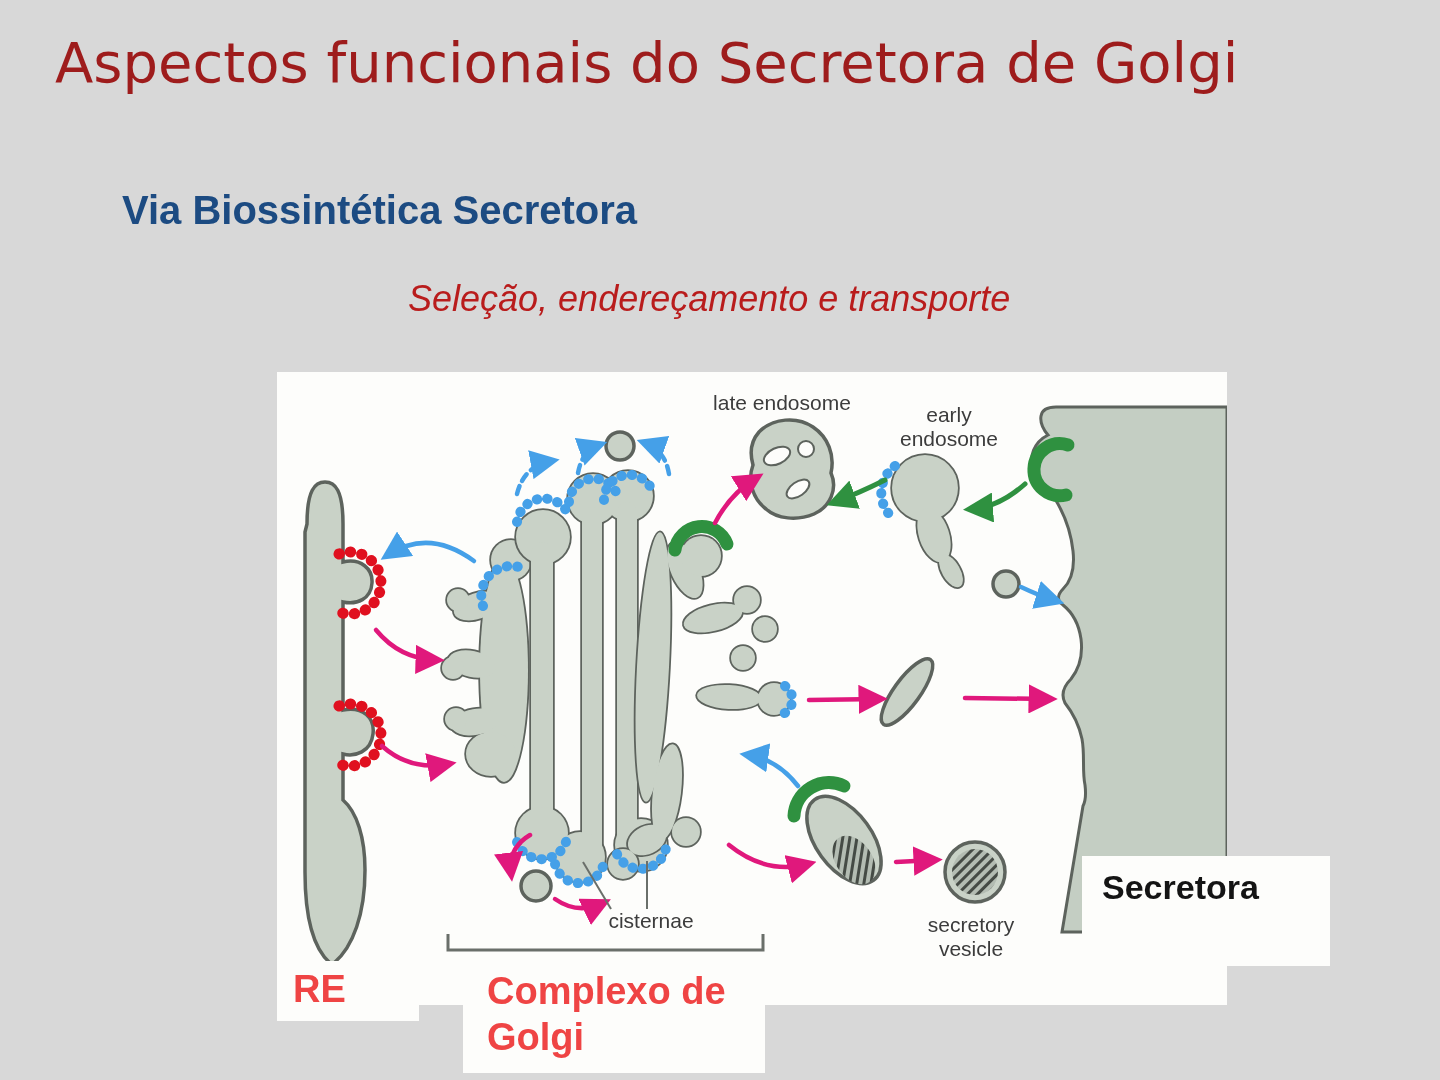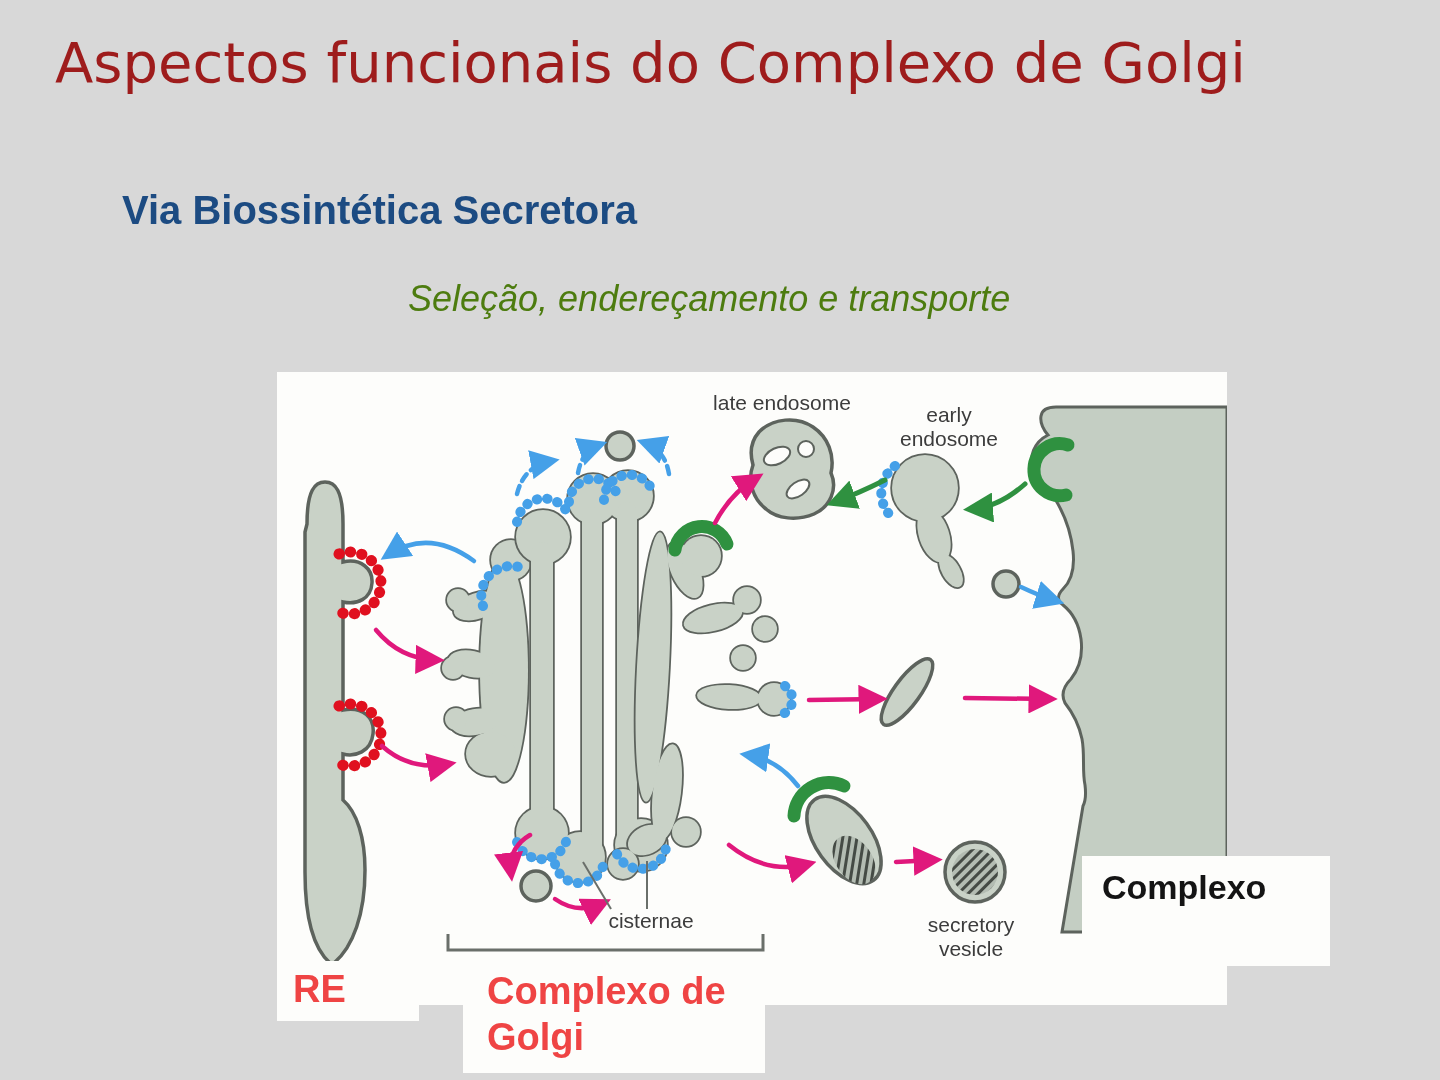--- a/index.html
+++ b/index.html
@@ -4,21 +4,21 @@
 <style>
   html,body{margin:0;padding:0;}
   .slide{position:relative;width:1440px;height:1080px;background:#d8d8d8;overflow:hidden;
          font-family:"Liberation Sans",sans-serif;}
   .title{position:absolute;left:55px;top:30px;width:1360px;
          font-family:"DejaVu Sans",sans-serif;font-size:56px;font-weight:500;
          color:#9e1c1c;letter-spacing:0px;white-space:nowrap;}
   .heading{position:absolute;left:122px;top:188px;font-size:40px;font-weight:bold;
            color:#1c4b82;white-space:nowrap;}
   .subheading{position:absolute;left:408px;top:278px;font-size:36px;font-style:italic;
-              color:#4d7c0f;white-space:nowrap;}
+              color:#b91c1c;white-space:nowrap;}
   .panel{position:absolute;left:277px;top:372px;width:950px;height:633px;background:#fdfdfb;text-align:center;}
   .panel svg{position:absolute;left:0;top:0;}
   .cap{position:absolute;background:#fdfdfb;color:#ef4444;font-weight:bold;}
   .cap-re{left:277px;top:961px;width:142px;height:60px;display:flex;align-items:flex-end;
           padding:0 0 10px 16px;box-sizing:border-box;font-size:38px;}
   .cap-golgi{left:463px;top:957px;width:302px;height:116px;padding:12px 0 10px 24px;
              box-sizing:border-box;font-size:38px;line-height:1.2;}
   .cap-membrana{left:1082px;top:856px;width:248px;height:110px;padding:10px 0 0 20px;
                 box-sizing:border-box;font-size:34px;line-height:1.28;color:#141414;}
   
@@ -35,21 +35,21 @@
   .arr-green{fill:none;stroke:#2f9140;stroke-width:5;stroke-linecap:round;}
   .thinline{stroke:#6a6f6a;stroke-width:2;fill:none;}
   .bracket{stroke:#6a6f6a;stroke-width:3;fill:none;}
   .figtext{font-family:"Liberation Sans",sans-serif;font-size:21px;fill:#3c3c3c;text-anchor:middle;}
 </style>
 </head>
 <body>
 
 <div class="slide">
 
-  <div class="title">Aspectos funcionais do Complexo de Golgi</div>
+  <div class="title">Aspectos funcionais do Secretora de Golgi</div>
   <div class="heading">Via Biossintética Secretora</div>
   <div class="subheading">Seleção, endereçamento e transporte</div>
 
   <div class="panel">
     <svg width="950" height="633" viewBox="0 0 950 633">
       <defs>
         <marker id="ah-pink" viewBox="0 0 10 10" refX="7" refY="5" markerWidth="6.5" markerHeight="6.5" orient="auto">
           <path d="M0 0 L10 5 L0 10 Z" fill="#e0187c"></path>
         </marker>
         <marker id="ah-blue" viewBox="0 0 10 10" refX="7" refY="5" markerWidth="6.5" markerHeight="6.5" orient="auto">
@@ -233,16 +233,16 @@
   <div class="cap cap-re">
     <span>RE</span>
   </div>
 
   <div class="cap cap-golgi">
     <div>Complexo de</div>
     <div>Golgi</div>
   </div>
 
   <div class="cap cap-membrana">
-    <div>Complexo</div>
+    <div>Secretora</div>
   </div>
 
 </div>
 
 </body></html>

